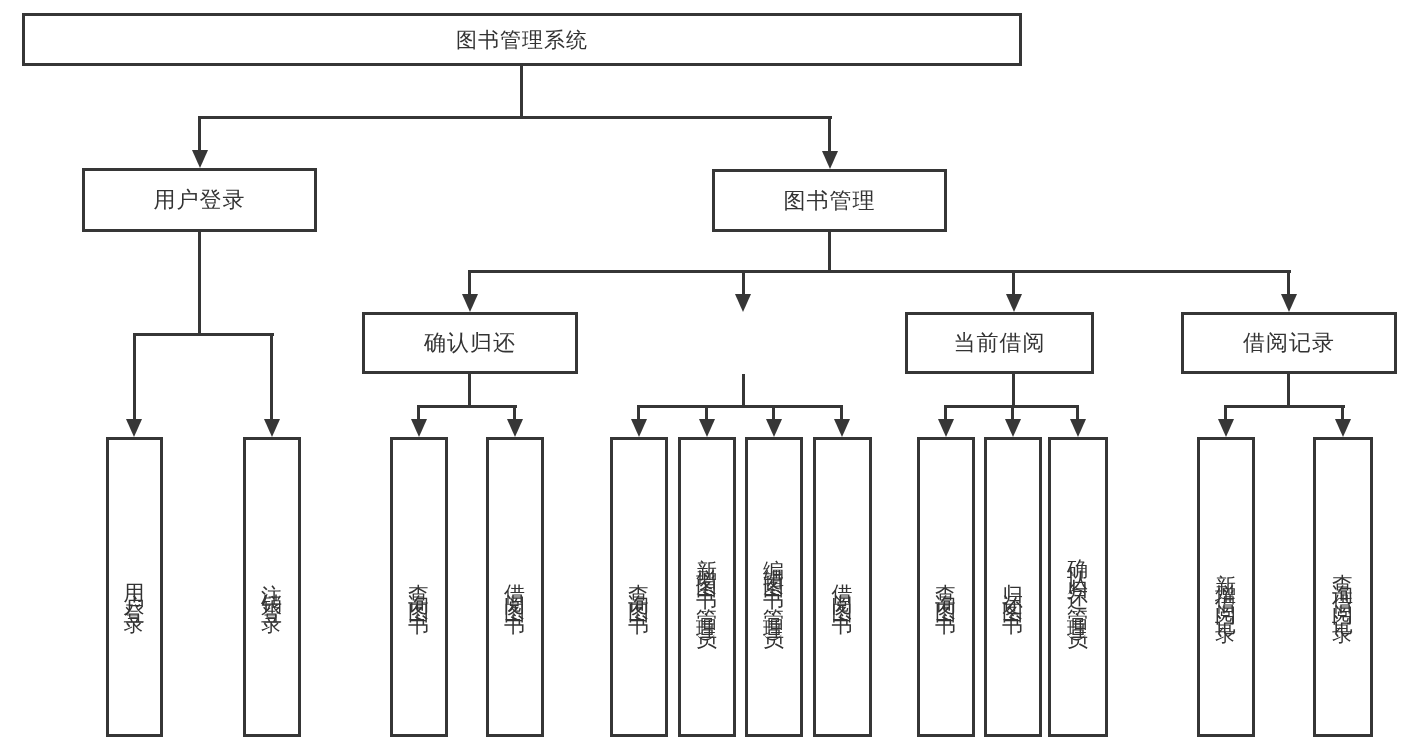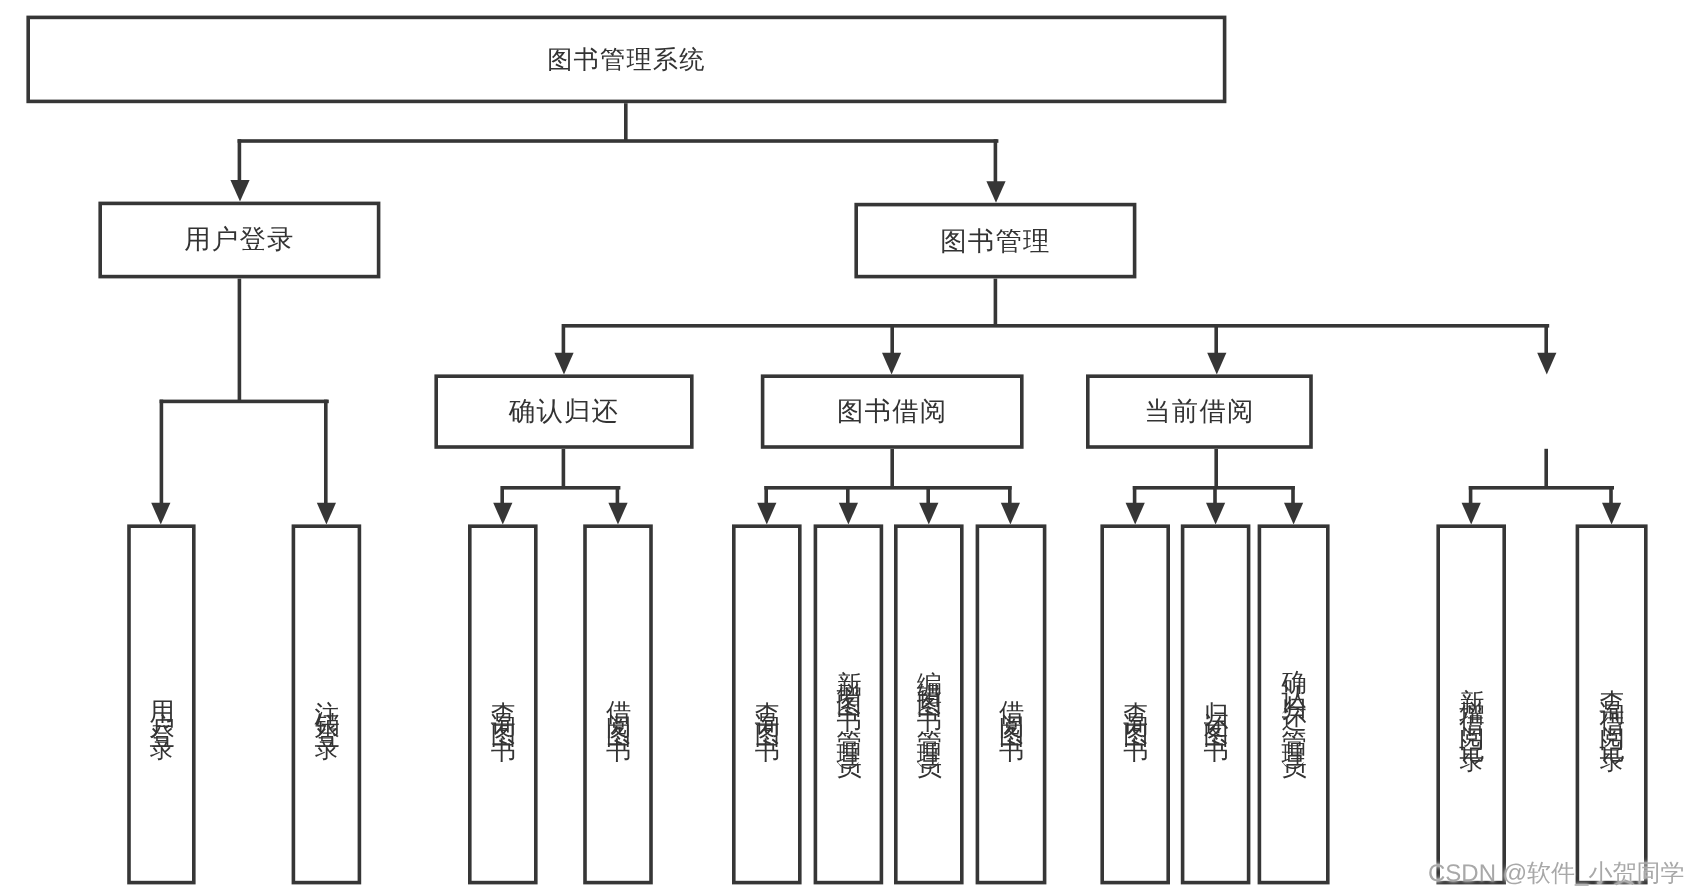--- a/index.html
+++ b/index.html
@@ -137,40 +137,40 @@
 
   <div>
     <div class="vline" style="left:1287px;top:374px;height:33px;"></div>
     <div class="hline" style="left:1224px;top:405px;width:121px;"></div>
     <div class="vline" style="left:1224px;top:405px;height:16px;"></div>
     <div class="arrow" style="left:1218px;top:419px;"></div>
     <div class="vline" style="left:1341px;top:405px;height:16px;"></div>
     <div class="arrow" style="left:1335px;top:419px;"></div>
   </div>
 
-  <div class="box h root" style="left:22px;top:13px;width:1000px;height:73px;">
+  <div class="box h root" style="left:22px;top:13px;width:1000px;height:53px;">
     <span>图书管理系统</span>
   </div>
 
   <div class="box h" style="left:82px;top:168px;width:235px;height:64px;">
     <span>用户登录</span>
   </div>
   <div class="box h" style="left:712px;top:169px;width:235px;height:63px;justify-content:center;">
     <span>图书管理</span>
   </div>
 
   <div class="box h" style="left:362px;top:312px;width:216px;height:62px;">
     <span>确认归还</span>
   </div>
-  <div class="box h" style="left:634px;top:312px;width:219px;height:62px;">
-    <span>图书借阅</span>
-  </div>
   <div class="box h" style="left:905px;top:312px;width:189px;height:62px;">
     <span>当前借阅</span>
   </div>
+  <div class="box h" style="left:1181px;top:312px;width:216px;height:62px;">
+    <span>借阅记录</span>
+  </div>
 
   <div class="box v" style="left:106px;top:437px;width:57px;height:300px;">
     <span>用户登录</span>
   </div>
   <div class="box v" style="left:243px;top:437px;width:58px;height:300px;">
     <span>注销登录</span>
   </div>
 
   <div class="box v" style="left:390px;top:437px;width:58px;height:300px;">
     <span>查询图书</span>
@@ -202,15 +202,14 @@
     <span>确认归还（管理员）</span>
   </div>
 
   <div class="box v" style="left:1197px;top:437px;width:58px;height:300px;">
     <span>新增借阅记录</span>
   </div>
   <div class="box v" style="left:1313px;top:437px;width:60px;height:300px;">
     <span>查询借阅记录</span>
   </div>
 
-  <div class="watermark" style="left:1190px;top:714px;">CSDN @软件_小贺同学</div>
 
 </div>
 
 </body></html>

